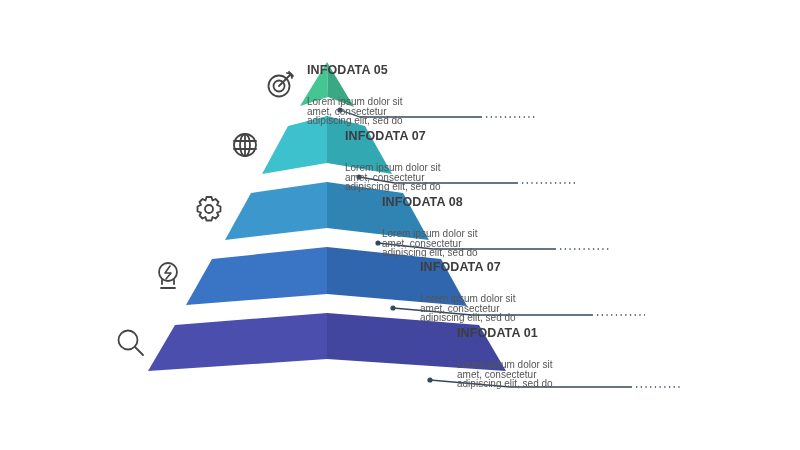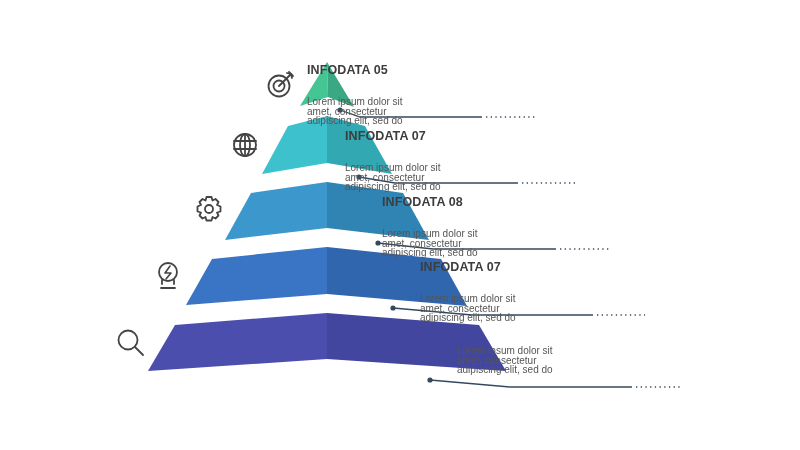--- a/index.html
+++ b/index.html
@@ -138,19 +138,20 @@
   <div class="info-block" style="left:420px; top:260px;">
     <div class="info-title">INFODATA 07</div>
     <div class="info-body">
       <div>Lorem ipsum dolor sit</div>
       <div>amet, consectetur</div>
       <div>adipiscing elit, sed do</div>
     </div>
   </div>
 
   <div class="info-block" style="left:457px; top:326px;">
+    <div class="info-title">INFODATA 01</div>
     <div class="info-body">
       <div>Lorem ipsum dolor sit</div>
       <div>amet, consectetur</div>
       <div>adipiscing elit, sed do</div>
     </div>
   </div>
 </div>
 
 </body></html>

